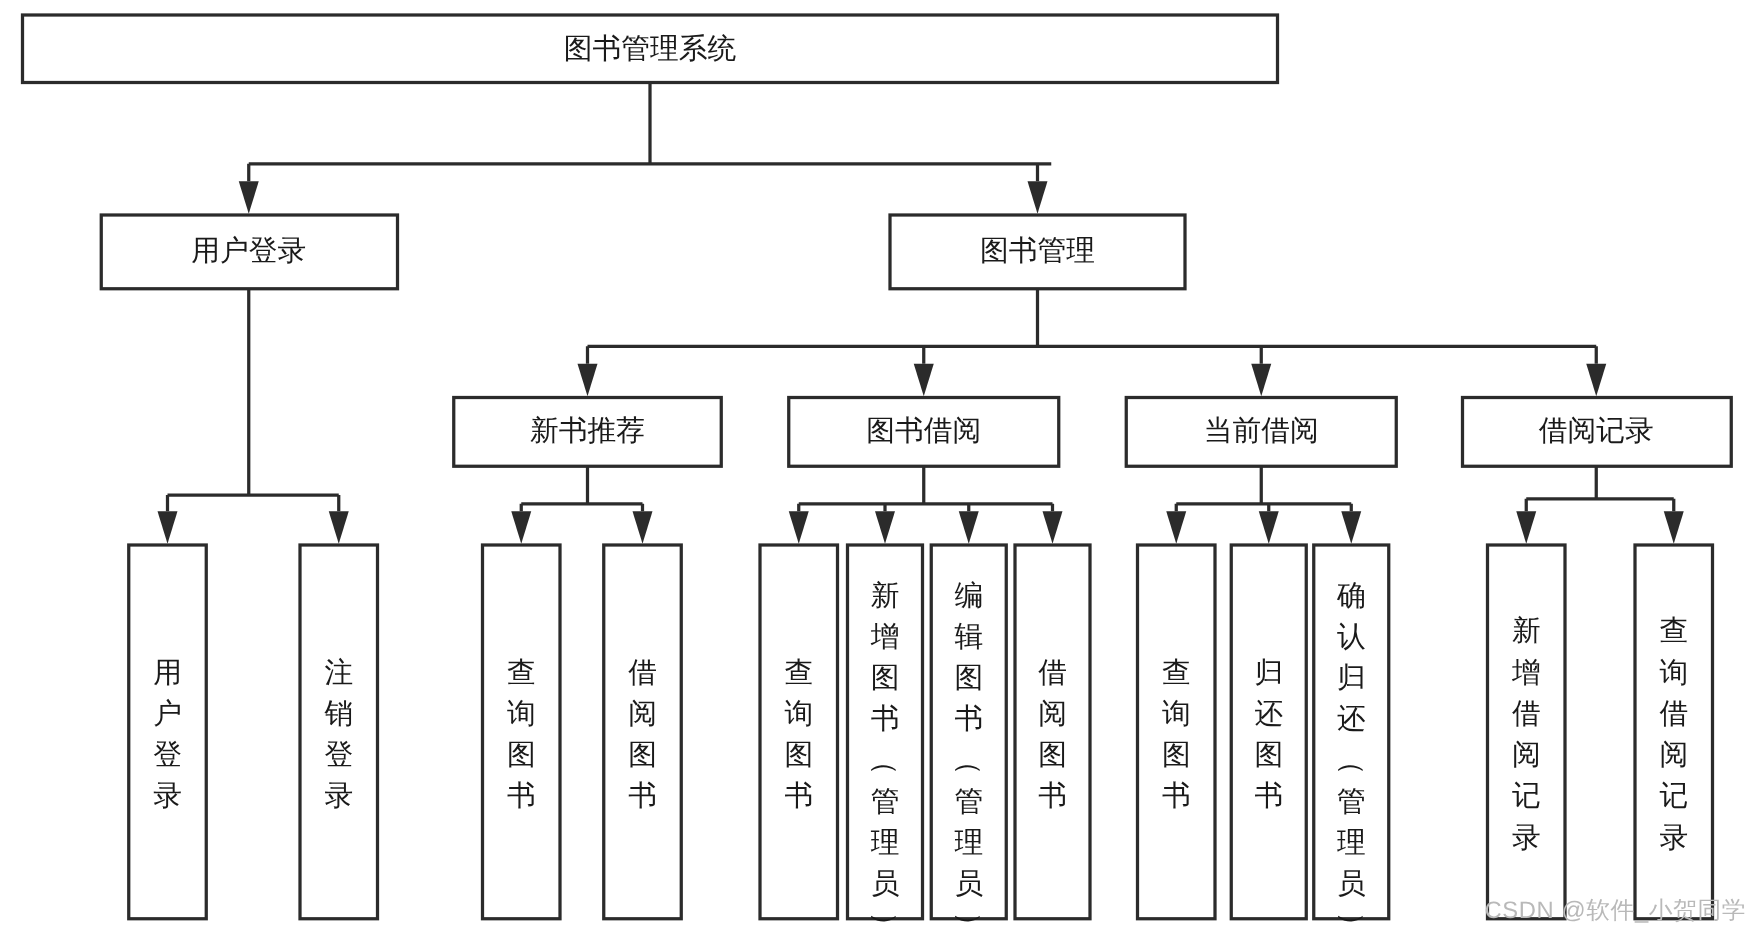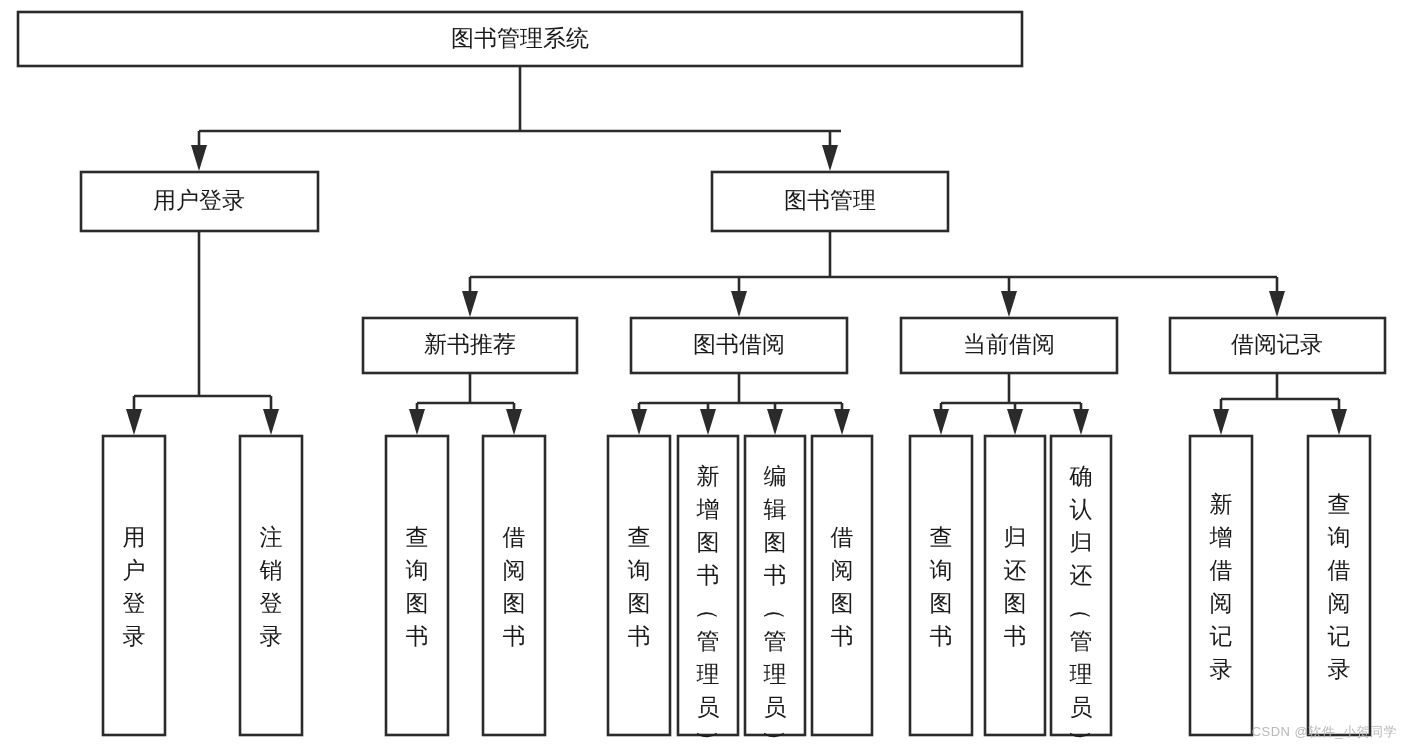--- a/index.html
+++ b/index.html
@@ -54,21 +54,21 @@
     font-family: "Liberation Sans", "DejaVu Sans", sans-serif;
     font-size: 23px;
     fill: #1a1a1a;
     text-anchor: middle;
   }
   .watermark-text {
     position: absolute;
     right: 8px;
     bottom: 6px;
     font-family: "Liberation Sans", "DejaVu Sans", sans-serif;
-    font-size: 13px;
+    font-size: 19px;
     color: #b9b9b9;
     letter-spacing: 0.5px;
     white-space: nowrap;
     user-select: none;
   }
 </style>
 </head>
 <body>
 
 <div id="diagram-root">

